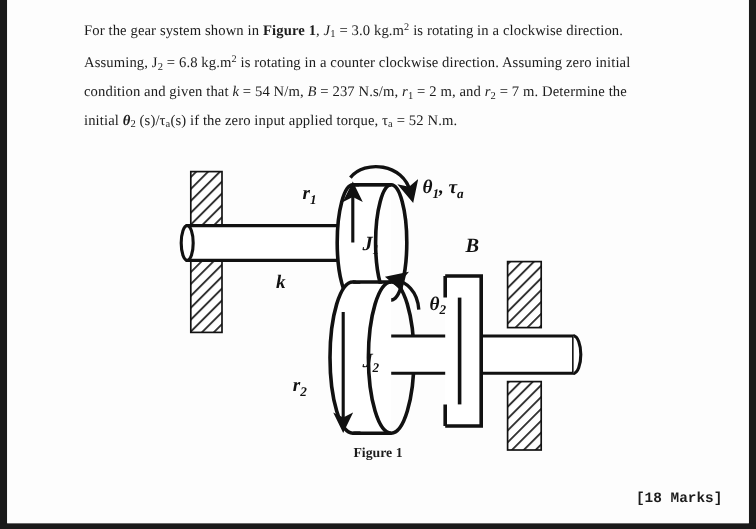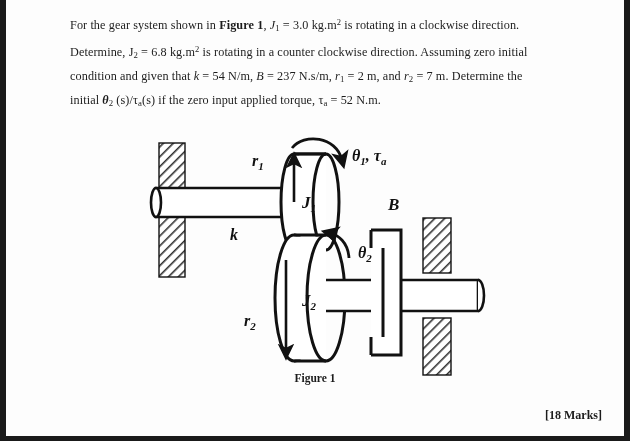--- a/index.html
+++ b/index.html
@@ -76,37 +76,38 @@
     font-weight: bold;
     color: #1c1c1c;
   }
   .marks {
     position: absolute;
     right: 22px;
     top: 408px;
     font-size: 12px;
     font-weight: bold;
     color: #1c1c1c;
+    font-family: Liberation Mono, monospace;
   }
 </style>
 </head>
 <body>
 
 <div id="page">
 
   <div class="edge edge-left"></div>
   <div class="edge edge-right"></div>
   <div class="edge edge-bottom"></div>
 
   <div class="paper">
 
     <div class="qtext">
       <div class="qline"><span>For the gear system shown in </span><span class="b">Figure 1</span><span class="i">, J</span><sub>1</sub><span> = 3.0 kg.m</span><sup>2</sup><span> is rotating in a clockwise direction.</span></div>
 
-      <div class="qline"><span>Determine, J</span><sub>2</sub><span> = 6.8 kg.m</span><sup>2</sup><span> is rotating in a counter clockwise direction. Assuming zero initial</span></div>
+      <div class="qline"><span>Assuming, J</span><sub>2</sub><span> = 6.8 kg.m</span><sup>2</sup><span> is rotating in a counter clockwise direction. Assuming zero initial</span></div>
 
       <div class="qline"><span>condition and given that </span><span class="i">k</span><span> = 54 N/m, </span><span class="i">B</span><span> = 237 N.s/m, </span><span class="i">r</span><sub>1</sub><span> = 2 m, and </span><span class="i">r</span><sub>2</sub><span> = 7 m. Determine the</span></div>
 
       <div class="qline"><span>initial </span><span class="i b">θ</span><sub>2</sub><span> (s)/τ</span><sub>a</sub><span>(s) if the zero input applied torque, τ</span><sub>a</sub><span> = 52 N.m.</span></div>
     </div>
 
     <div id="figure">
       <svg width="390" height="250" viewBox="0 0 390 250" xmlns="http://www.w3.org/2000/svg">
         <defs>
           <pattern id="hatch" width="7" height="7" patternTransform="rotate(45)" patternUnits="userSpaceOnUse">

